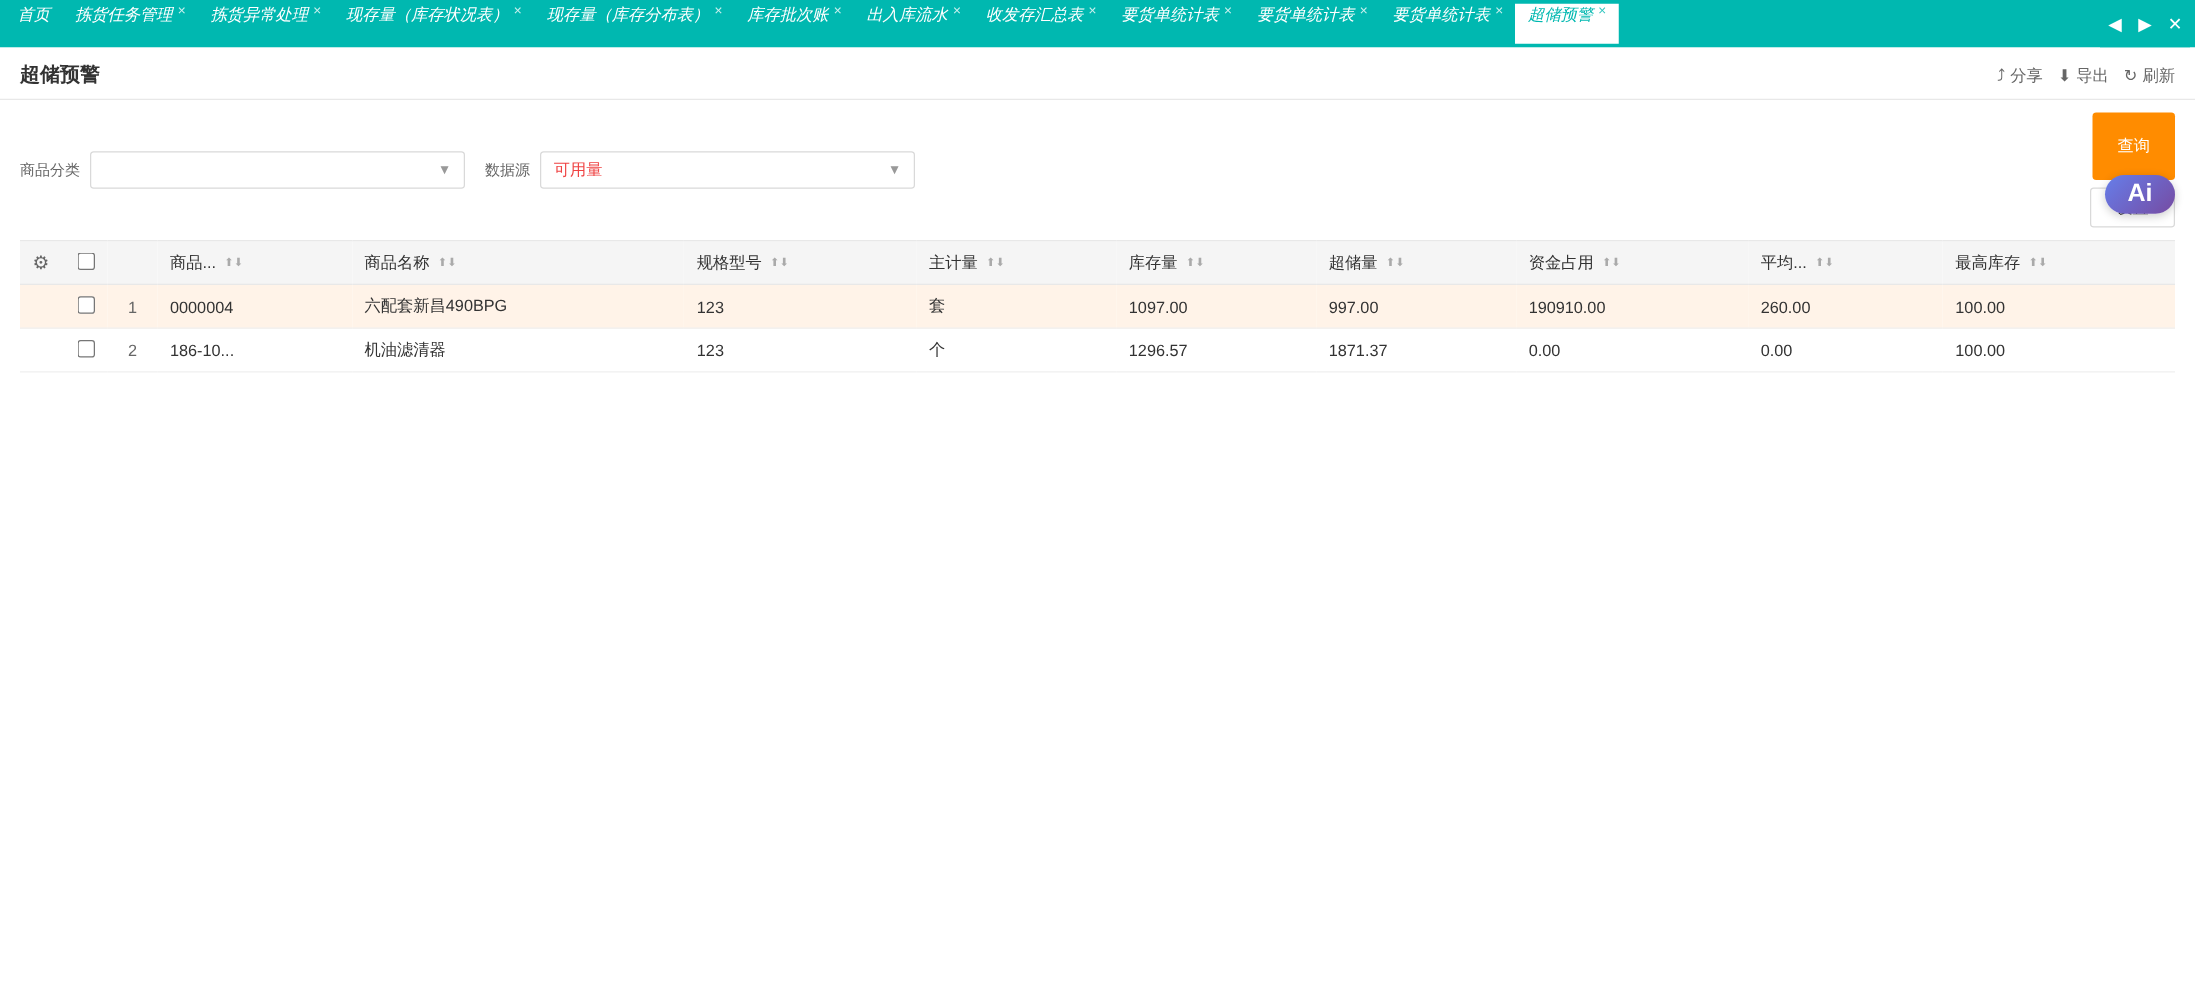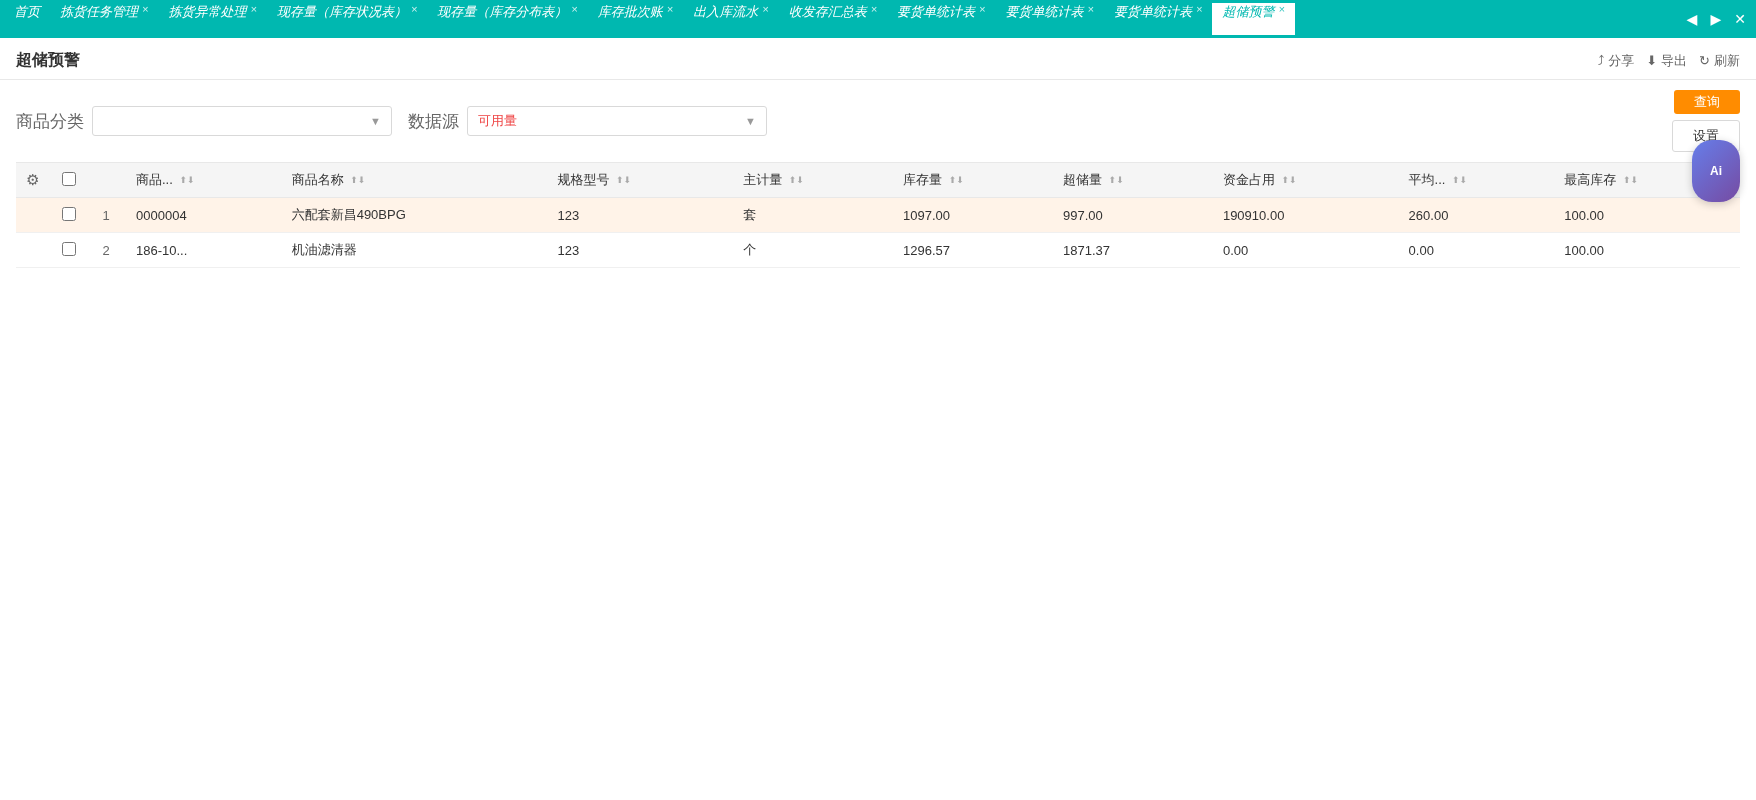--- a/index.html
+++ b/index.html
@@ -87,21 +87,21 @@
       background: none;
       border: none;
     }
     .filter-item {
       display: flex;
       align-items: center;
       gap: 8px;
     }
     .filter-label {
       color: #666;
-      font-size: 17px;
+      font-size: 12px;
       white-space: nowrap;
     }
     .filter-select {
       display: flex;
       align-items: center;
       border: 1px solid #d9d9d9;
       border-radius: 3px;
       padding: 4px 10px;
       min-width: 280px;
       height: 30px;
@@ -114,21 +114,21 @@
     .filter-select-datasource {
       min-width: 300px;
     }
     .datasource-value { color: #333; }
 
     .query-btn {
       background: #ff8c00;
       color: #fff;
       border: none;
       border-radius: 3px;
-      padding: 3px 20px;
+      padding: 18px 20px;
       cursor: pointer;
       font-size: 13px;
       margin-left: auto;
     }
 
     .setting-btn {
       background: #fff;
       color: #333;
       border: 1px solid #d9d9d9;
       border-radius: 3px;
@@ -198,22 +198,22 @@
     }
 
     
     .ai-button {
       position: fixed;
       right: 16px;
       top: 140px;
       background: linear-gradient(135deg, #667eea 0%, #764ba2 100%);
       color: #fff;
       border-radius: 20px;
-      padding: 24px 18px;
-      font-size: 12px;
+      padding: 4px 18px;
+      font-size: 20px;
       font-weight: bold;
       cursor: pointer;
       box-shadow: 0 2px 8px rgba(0,0,0,0.2);
       z-index: 100;
     }
 
     .filter-row {
       display: flex;
       align-items: center;
       padding: 10px 16px;

